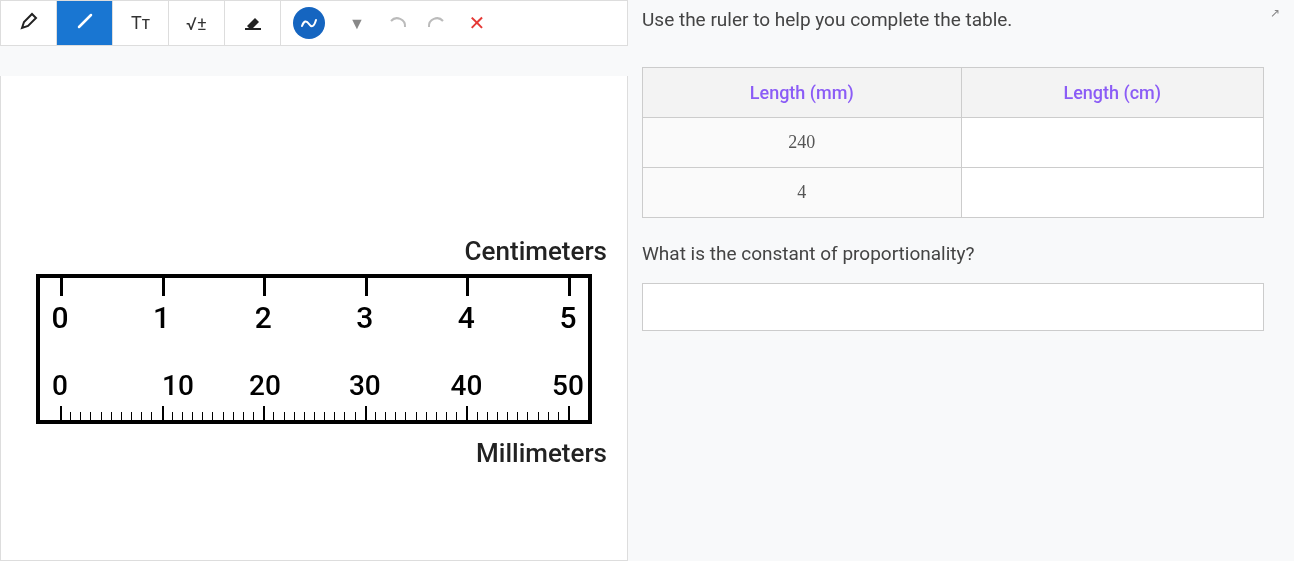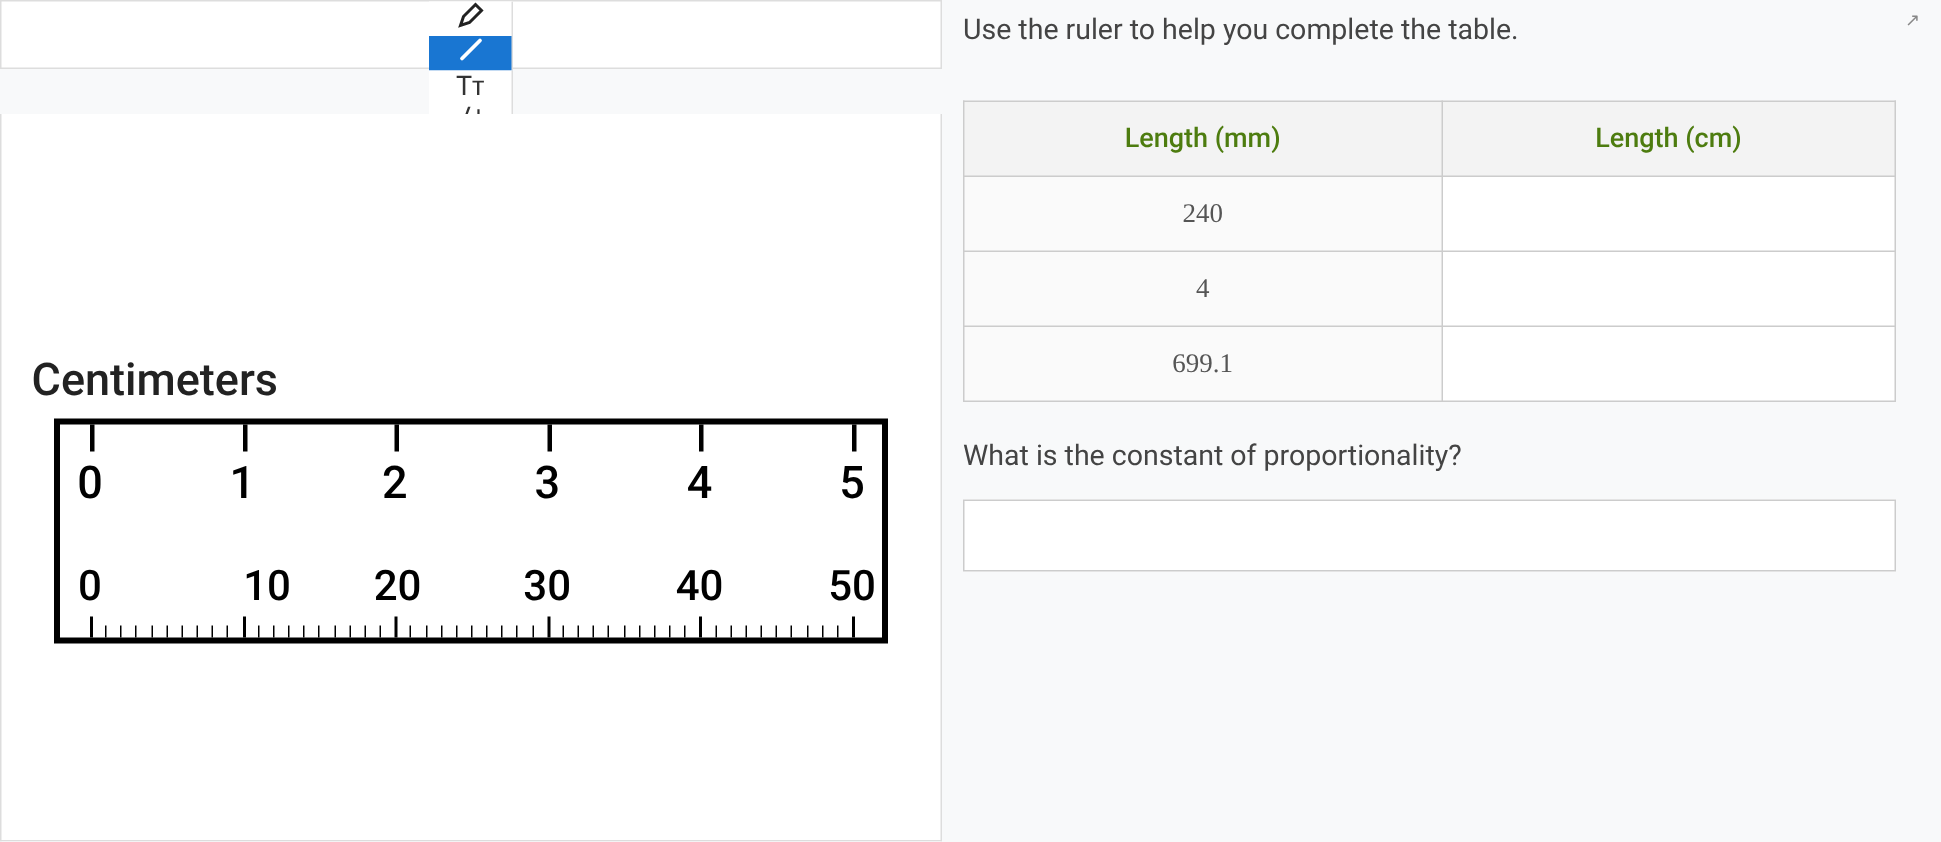--- a/index.html
+++ b/index.html
@@ -11,25 +11,24 @@
   overflow: hidden;
   display: flex;
 }
 .left-panel {
   width: 628px;
   display: flex;
   flex-direction: column;
 }
 .toolbar {
   display: flex;
-  align-items: center;
+  align-items: flex-start;
   background: #fff;
   border: 1px solid #ddd;
   height: 46px;
-  flex-direction: column;
 }
 .tool-btn {
   width: 56px;
   height: 44px;
   display: flex;
   align-items: center;
   justify-content: center;
   border-right: 1px solid #ddd;
   background: #fff;
   cursor: pointer;
@@ -62,22 +61,22 @@
   border: 1px solid #ddd;
   border-top: none;
   margin-top: 30px;
   padding: 40px 20px;
   position: relative;
 }
 .ruler-wrapper {
   margin-top: 120px;
 }
 .centimeters-label, .millimeters-label {
-  text-align: left;
-  font-size: 30px;
+  text-align: right;
+  font-size: 26px;
   color: #222;
   font-weight: 500;
   margin: 0 0 8px 0;
 }
 .millimeters-label { margin: 14px 0 0 0; }
 .ruler-box {
   border: 4px solid #000;
   width: 556px;
   height: 150px;
   margin: 0 auto;
@@ -151,21 +150,21 @@
 }
 .data-table th, .data-table td {
   border: 1px solid #ccc;
   padding: 14px 10px;
   text-align: center;
   font-size: 18px;
 }
 .data-table th {
   background: #f3f3f3;
   font-weight: 500;
-  color: #4d7c0f;
+  color: #8b5cf6;
 }
 .data-table td {
   background: #fafafa;
   font-family: Georgia, serif;
   color: #555;
 }
 .data-table td.empty {
   background: #fff;
 }
 .constant-question {
@@ -322,20 +321,21 @@
             <div class="mm-tick-minor" style="left: 456.88px;"></div>
             <div class="mm-tick-minor" style="left: 467.04px;"></div>
             <div class="mm-tick-minor" style="left: 477.2px;"></div>
             <div class="mm-tick-minor" style="left: 487.36px;"></div>
             <div class="mm-tick-minor" style="left: 497.52px;"></div>
             <div class="mm-tick-minor" style="left: 507.68px;"></div>
             <div class="mm-tick-minor" style="left: 517.84px;"></div>
             <div class="mm-tick-major" style="left: 528px;"></div>
           </div>
       </div>
+      <div class="millimeters-label">Millimeters</div>
     </div>
   </div>
 </div>
 
 <div class="right-panel">
   <span class="pointer-mark">↗</span>
   <p class="instruction-text">Use the ruler to help you complete the table.</p>
 
   <table class="data-table">
     <thead>
@@ -346,22 +346,18 @@
     </thead>
     <tbody>
         <tr>
           <td>240</td>
           <td class="empty"></td>
         </tr>
         <tr>
           <td>4</td>
           <td class="empty"></td>
         </tr>
-        <tr>
-          <td>699.1</td>
-          <td class="empty"></td>
-        </tr>
       </tbody>
   </table>
 
   <p class="constant-question">What is the constant of proportionality?</p>
   <input class="answer-input" type="text" style="">
 </div>
 
 </body></html>

